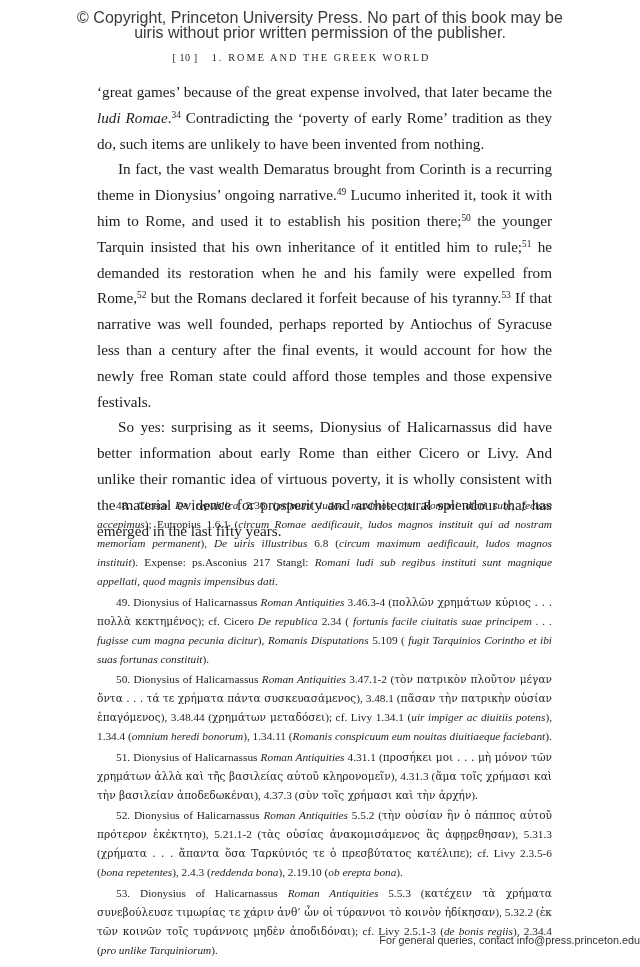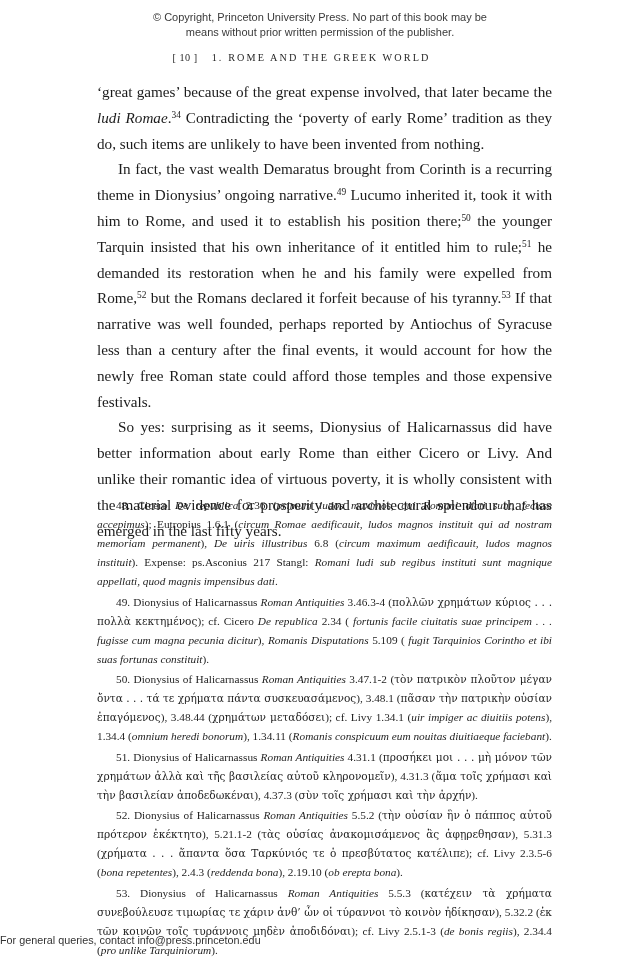--- a/index.html
+++ b/index.html
@@ -24,21 +24,21 @@
   }
 
   
   .copyright {
     position: absolute;
     top: 10px;
     left: 0;
     width: 640px;
     text-align: center;
     font-family: "Liberation Sans", "DejaVu Sans", sans-serif;
-    font-size: 11px;
+    font-size: 16px;
     line-height: 15.4px;
     color: #3a3a3a;
   }
   .copyright div { white-space: nowrap; }
 
   
   .runninghead {
     position: absolute;
     top: 52px;
     left: 0;
@@ -100,34 +100,34 @@
     font-family: "DejaVu Serif", "Liberation Serif", serif;
     font-size: 10.6px;
   }
 
   
   .footer {
     position: absolute;
     top: 934px;
     left: 0;
     width: 640px;
-    text-align: left;
+    text-align: right;
     font-family: "Liberation Sans", "DejaVu Sans", sans-serif;
     font-size: 10.8px;
     color: #333333;
   }
 </style>
 </head>
 <body>
 
 <div class="page">
 
   <div class="copyright">
     <div>© Copyright, Princeton University Press. No part of this book may be</div>
-    <div>means without prior written permission of the publisher.</div>
+    <div>uiris without prior written permission of the publisher.</div>
   </div>
 
   <div class="runninghead">
     <span class="folio">[ 10 ]</span><span class="chapline">1. ROME AND THE GREEK WORLD</span>
   </div>
 
   <div class="body-block">
     <p>‘great games’ because of the great expense involved, that later became the <i>ludi Romae</i>.<sup>34</sup> Contradicting the ‘poverty of early Rome’ tradition as they do, such items are unlikely to have been invented from nothing.</p>
     <p class="indent">In fact, the vast wealth Demaratus brought from Corinth is a recurring theme in Dionysius’ ongoing narrative.<sup>49</sup> Lucumo inherited it, took it with him to Rome, and used it to establish his position there;<sup>50</sup> the younger Tarquin insisted that his own inheritance of it entitled him to rule;<sup>51</sup> he demanded its restoration when he and his family were expelled from Rome,<sup>52</sup> but the Romans declared it forfeit because of his tyranny.<sup>53</sup> If that narrative was well founded, perhaps reported by Antiochus of Syracuse less than a century after the final events, it would account for how the newly free Roman state could afford those temples and those expensive festivals.</p>
     <p class="indent">So yes: surprising as it seems, Dionysius of Halicarnassus did have better information about early Rome than either Cicero or Livy. And unlike their romantic idea of virtuous poverty, it is wholly consistent with the material evidence for prosperity and architectural splendour that has emerged in the last fifty years.</p>

